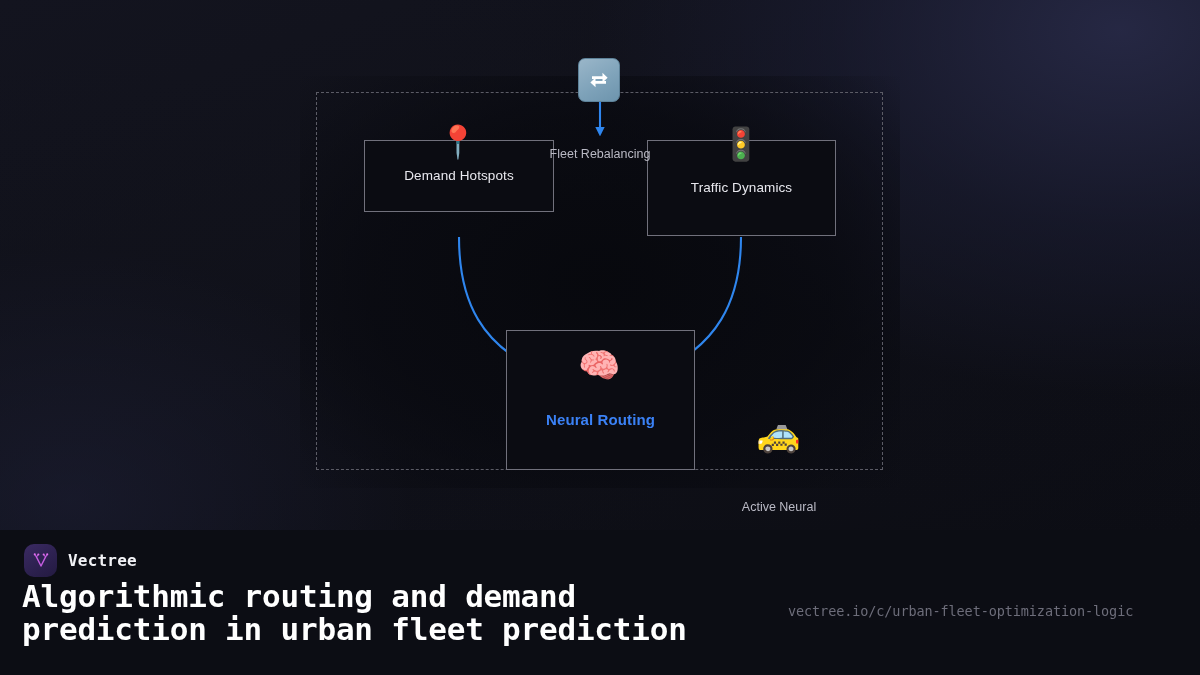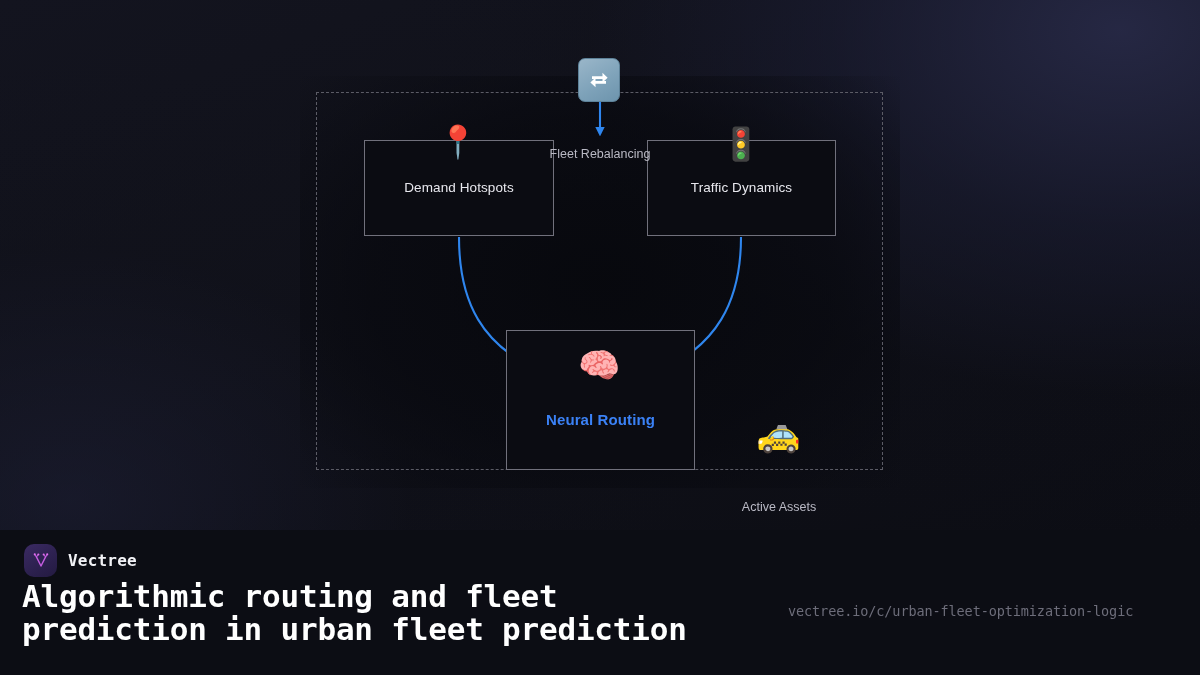--- a/index.html
+++ b/index.html
@@ -61,21 +61,21 @@
     line-height: 1.2;
     text-align: center;
     letter-spacing: .1px;
   }
   .node-label.accent {
     color: #3b82f6;
     font-weight: bold;
     font-size: 15px;
   }
 
-  #node-demand   { left: 364px; top: 140px; width: 190px; height: 96px; }
+  #node-demand   { left: 364px; top: 140px; width: 190px; height: 72px; }
   #node-traffic  { left: 647px; top: 140px; width: 189px; height: 96px; }
   #node-neural   { left: 506px; top: 330px; width: 189px; height: 140px; padding-left: 16px; }
   #node-neural .node-label.accent { position: absolute; top: 80px; left: 0; width: 100%; }
 
   
   .badge {
     position: absolute;
     line-height: 1;
     text-align: center;
     user-select: none;
@@ -227,39 +227,39 @@
   <div id="swap-tile">
     <svg width="30" height="30" viewBox="0 0 24 24" aria-hidden="true">
       <path d="M6.8 7.6 h9.0 l-0.1 -2.9 l4.0 4.0 l-4.0 4.0 l0.1 -2.9 h-9.0 a2.1 2.1 0 0 1 0 -2.2 z" fill="#ffffff" opacity="0"></path>
       <path d="M17.6 15.0 H9.2 l0.05 2.85 L5.1 13.9 l4.15 -3.95 L9.2 12.8 h8.4 z" fill="#ffffff"></path>
       <path d="M6.4 9.0 h8.4 l-0.05 -2.85 L18.9 10.1 l-4.15 3.95 L14.8 11.2 H6.4 z" fill="#ffffff"></path>
     </svg>
   </div>
 
   <div class="caption" id="cap-fleet">Fleet Rebalancing</div>
 
-  <div class="caption" id="cap-assets">Active Assets</div>
+  <div class="caption" id="cap-assets">Active Neural</div>
 </div>
 
 <div id="bottombar">
 
   <div id="brand-row">
     <div id="brand-logo">
       <svg width="20" height="20" viewBox="0 0 24 24" aria-hidden="true">
         <path d="M6.5 7 L12 18 L17.5 7" fill="none" stroke="#c45ce0" stroke-width="1.7" stroke-linecap="round" stroke-linejoin="round"></path>
         <path d="M6.5 7 L4.6 4.3 M6.5 7 L8.6 4.5" fill="none" stroke="#c45ce0" stroke-width="1.3" stroke-linecap="round"></path>
         <path d="M17.5 7 L19.4 4.3 M17.5 7 L15.4 4.5" fill="none" stroke="#c45ce0" stroke-width="1.3" stroke-linecap="round"></path>
         <circle cx="4.5" cy="4.0" r="1.25" fill="#e06ff0"></circle>
         <circle cx="8.8" cy="4.2" r="1.25" fill="#e06ff0"></circle>
         <circle cx="19.5" cy="4.0" r="1.25" fill="#e06ff0"></circle>
         <circle cx="15.2" cy="4.2" r="1.25" fill="#e06ff0"></circle>
       </svg>
     </div>
     <span id="brand-name">Vectree</span>
   </div>
 
   <div id="title-row">
-    <span id="page-title">Algorithmic routing and fleet</span><br>
+    <span id="page-title">Algorithmic routing and demand</span><br>
     <span id="page-title">prediction in urban fleet prediction</span>
   </div>
 
   <div id="page-url">vectree.io/c/urban-fleet-optimization-logic</div>
 </div>
 
 </body></html>

